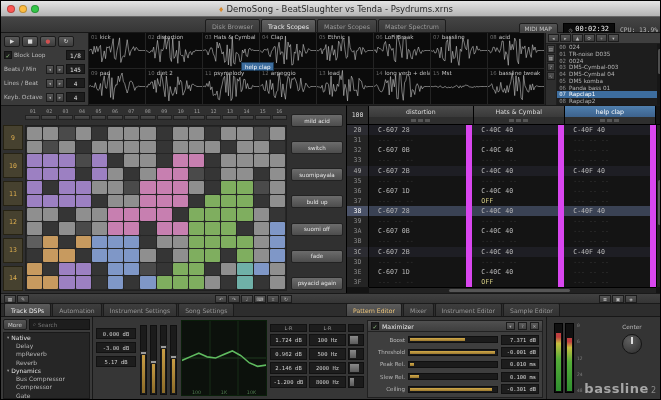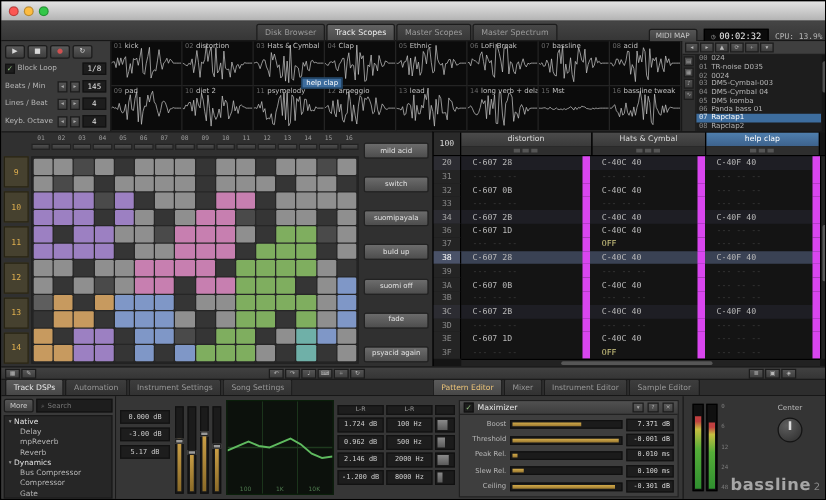--- a/index.html
+++ b/index.html
@@ -168,20 +168,21 @@
 <body>
 
 <div class="window">
 
   <div class="titlebar">
     <div class="traffic">
       <span class="tl red"></span>
       <span class="tl yellow"></span>
       <span class="tl green"></span>
     </div>
+    <div class="win-title">DemoSong - BeatSlaughter vs Tenda - Psydrums.xrns</div>
   </div>
 
   <div class="topbar">
     <div class="scope-tabs">
       <div class="scope-tab">Disk Browser</div>
       <div class="scope-tab active">Track Scopes</div>
       <div class="scope-tab">Master Scopes</div>
       <div class="scope-tab">Master Spectrum</div>
     </div>
     <div class="top-right">
@@ -763,24 +764,30 @@
           <div class="pr-cell">C-40C 40</div>
           <div class="pr-cell empty">--- -- --</div>
         </div>
         <div class="pat-row">
           <div class="pr-line">33</div>
           <div class="pr-cell empty">--- -- --</div>
           <div class="pr-cell empty">--- -- --</div>
           <div class="pr-cell empty">--- -- --</div>
         </div>
         <div class="pat-row beat">
-          <div class="pr-line">34</div>
+          <div class="pr-line">49</div>
           <div class="pr-cell">C-607 2B</div>
           <div class="pr-cell">C-40C 40</div>
           <div class="pr-cell">C-40F 40</div>
+        </div>
+        <div class="pat-row">
+          <div class="pr-line">35</div>
+          <div class="pr-cell empty">--- -- --</div>
+          <div class="pr-cell empty">--- -- --</div>
+          <div class="pr-cell empty">--- -- --</div>
         </div>
         <div class="pat-row">
           <div class="pr-line">36</div>
           <div class="pr-cell">C-607 1D</div>
           <div class="pr-cell">C-40C 40</div>
           <div class="pr-cell empty">--- -- --</div>
         </div>
         <div class="pat-row">
           <div class="pr-line">37</div>
           <div class="pr-cell empty">--- -- --</div>

